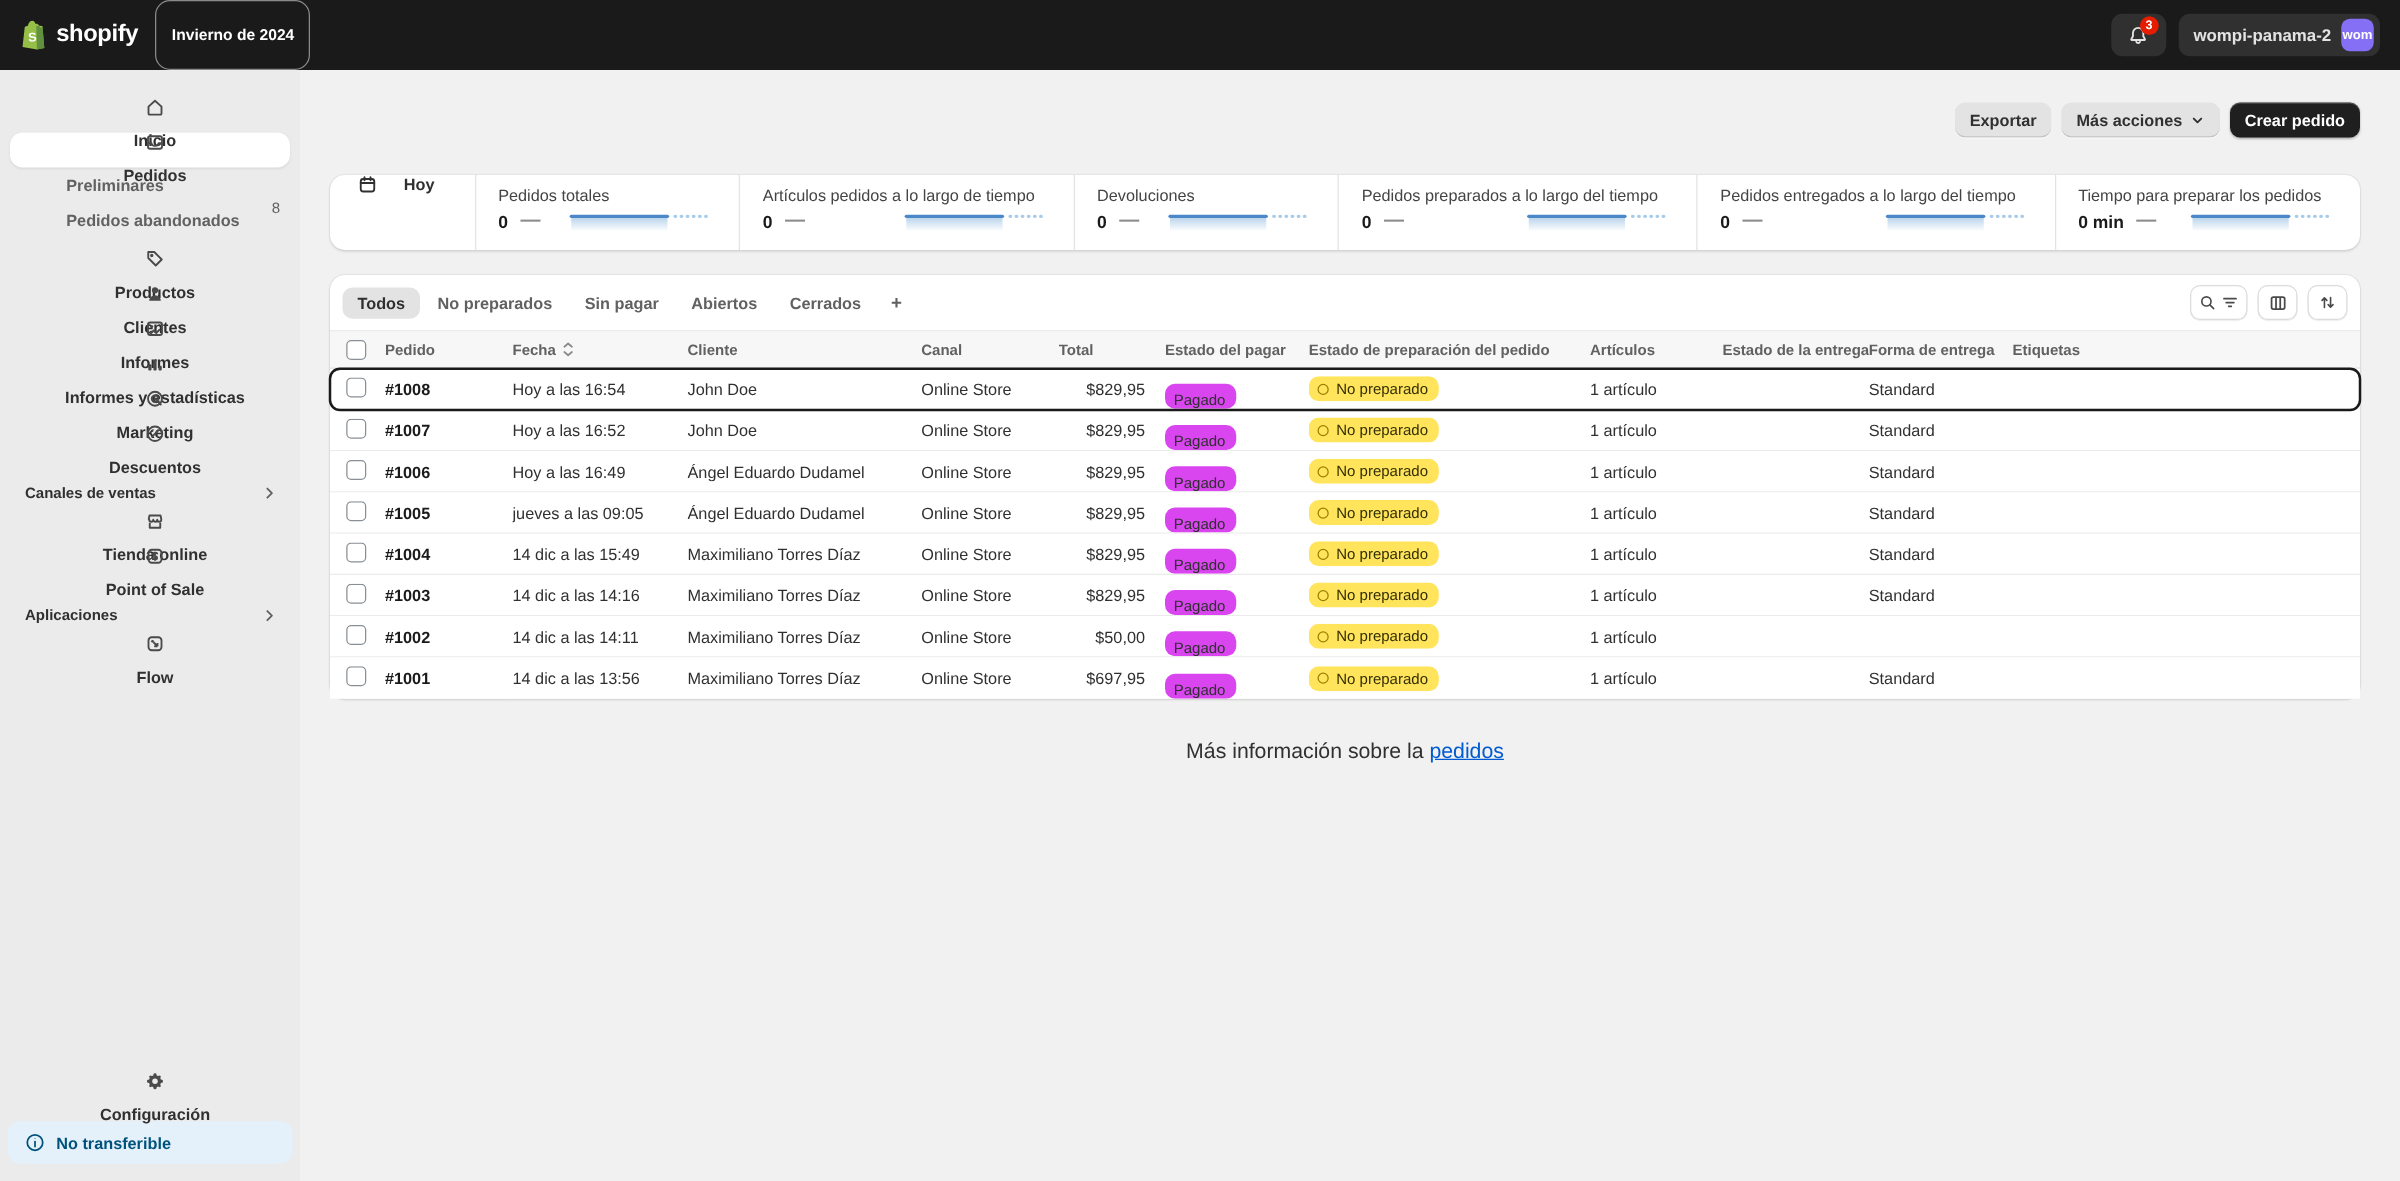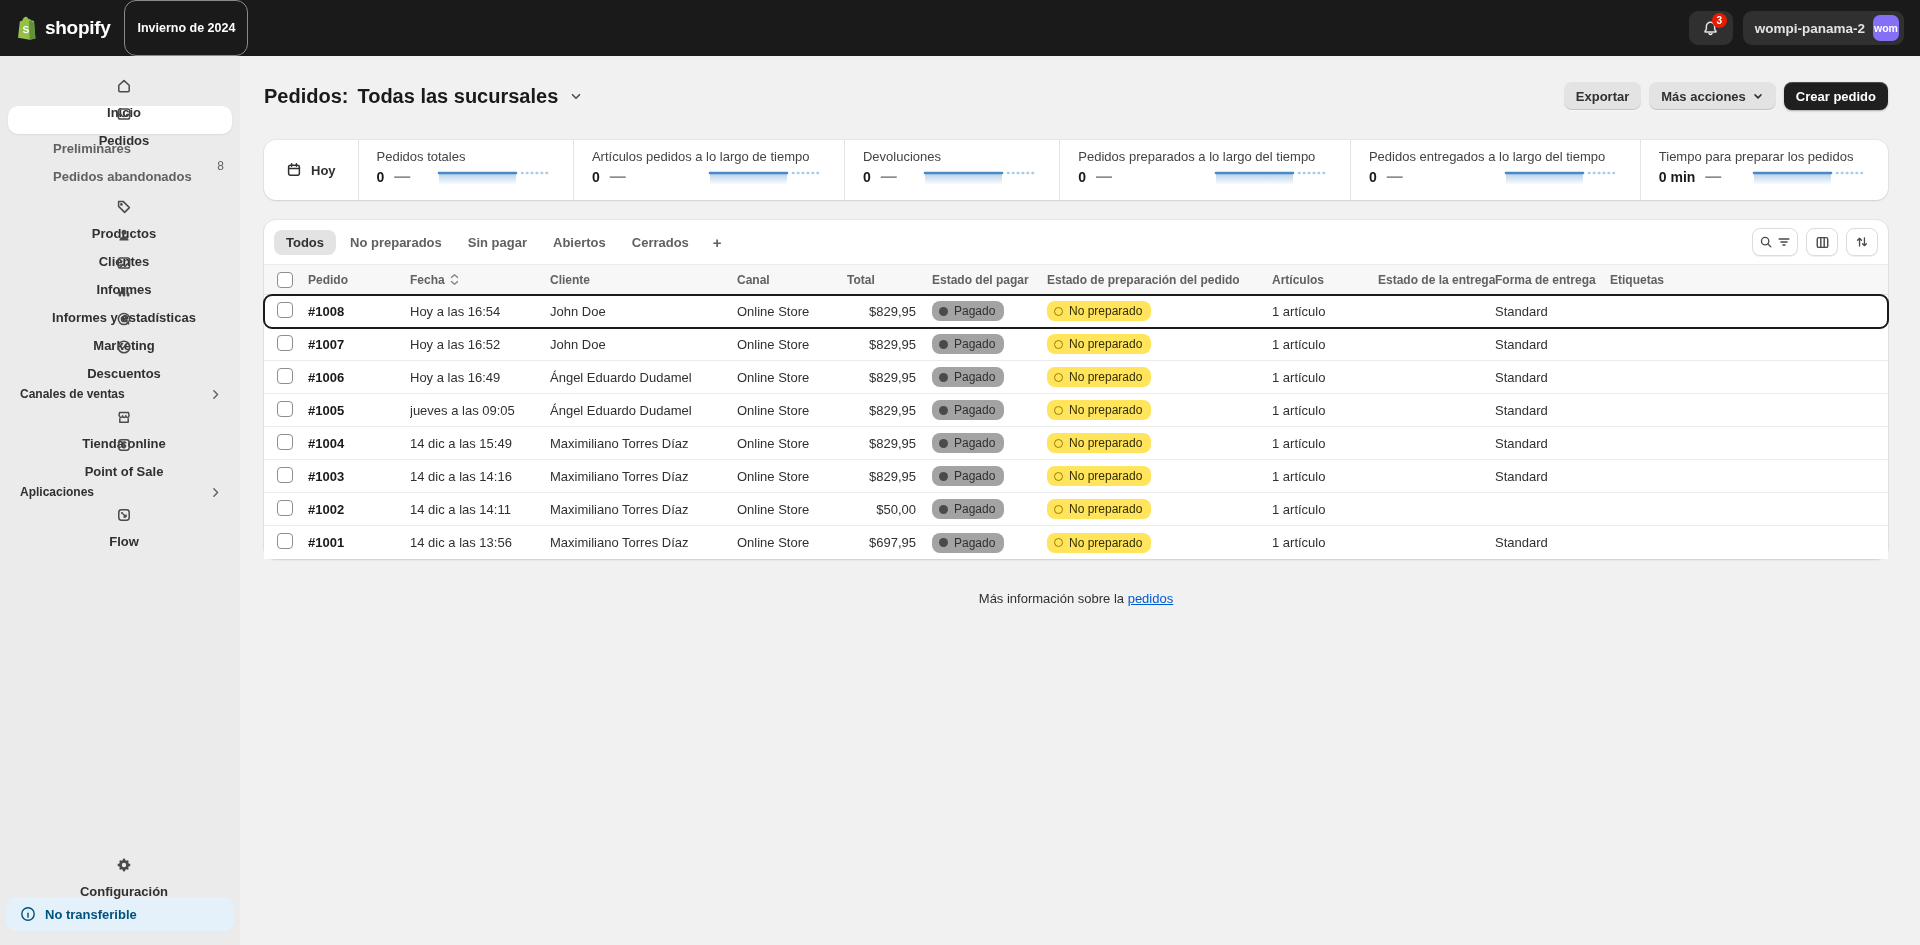--- a/index.html
+++ b/index.html
@@ -75,21 +75,21 @@
     display:flex; align-items:center; gap:6px; }
   .btn.secondary { background:#e3e3e3; color:#303030;
     box-shadow:inset 0 -1px 0 rgba(0,0,0,.14), 0 1px 0 rgba(255,255,255,.5); }
   .btn.primary { background:#1f1f1f; color:#fff;
     box-shadow:inset 0 1px 0 rgba(255,255,255,.2), 0 1px 2px rgba(0,0,0,.3); }
 
   
   .stats-card { margin-top:26px; background:#fff; border-radius:12px;
     box-shadow:0 1px 2px rgba(26,26,26,.1), 0 0 0 1px rgba(0,0,0,.04);
     height:60px; display:flex; align-items:stretch; overflow:hidden; }
-  .range-cell { display:flex; align-items:center; gap:9px; padding:0 22px 0 22px;
+  .range-cell { display:flex; gap:21px; padding:0 32px 0 22px;
     font-size:13px; font-weight:bold; color:#303030; cursor:pointer;
     border-right:1px solid #e3e3e3; flex-shrink:0; }
   .metric { flex:1 1 auto; padding:9px 18px 0; cursor:pointer; min-width:0; }
   .metric + .metric { border-left:1px solid #e3e3e3; }
   .metric .lbl { font-size:13px; color:#444; white-space:nowrap; }
   .metric .vrow { display:flex; align-items:center; gap:10px; margin-top:4px; }
   .metric .val { font-size:14px; font-weight:bold; color:#1a1a1a; white-space:nowrap; }
   .metric .dash { color:#8a8a8a; font-weight:bold; }
   .spark { margin-left:auto; flex-shrink:0; }
 
@@ -120,28 +120,28 @@
   .trow:last-child { border-bottom:none; }
   .trow.focused { outline:2px solid #1a1a1a; outline-offset:-1px; border-radius:8px; }
   .cell { padding-right:10px; white-space:nowrap; overflow:hidden; }
   .cell.cb { padding:0 0 0 13px; }
   .cell.right { text-align:right; padding-right:16px; }
   .order-id { font-weight:bold; color:#1a1a1a; }
   .checkbox { width:16px; height:16px; border:1.6px solid #898f94; border-radius:4px;
     background:#fff; display:inline-block; cursor:pointer; }
   .badge { display:inline-flex; align-items:center; gap:6px; height:20px;
     padding:0 9px 0 7px; border-radius:8px; font-size:12px; color:#303030; }
-  .badge.paid { background:#a3a3a3; }
+  .badge.paid { background:#d946ef;flex-direction:column; }
   .badge.paid .dot { width:9px; height:9px; border-radius:50%; background:#4a4a4a; }
   .badge.unfulfilled { background:#ffe45c; color:#332f04; }
   .badge.unfulfilled .ring { width:9px; height:9px; border-radius:50%;
     border:1.6px solid #997f00; background:transparent; }
   .sort-carets { color:#8a8a8a; }
 
-  .table-footer { text-align:center; margin-top:32px; font-size:13px; color:#303030; }
+  .table-footer { text-align:center; margin-top:32px; font-size:17px; color:#303030; }
   .table-footer a { color:#005bd3; cursor:pointer; text-decoration:underline; }
 </style>
 </head>
 <body>
 
 <svg width="0" height="0" style="position:absolute">
   <defs>
     <linearGradient id="sparkGrad" x1="0" y1="0" x2="0" y2="1">
       <stop offset="0" stop-color="#74a8d8" stop-opacity=".5"></stop>
       <stop offset="1" stop-color="#74a8d8" stop-opacity="0"></stop>
@@ -330,29 +330,20 @@
             <circle cx="8" cy="4.8" r=".4" fill="#00527c" stroke="none"></circle>
           </svg>
         </span>
         <span>No transferible</span>
       </div>
     </div>
   </nav>
 
   <main class="main">
     <div class="page-head">
-      <div class="page-title">
-        <span>Pedidos:</span>
-        <span>Todas las sucursales</span>
-        <span class="chev">
-          <svg width="14" height="14" viewBox="0 0 16 16" fill="none" stroke="currentColor" stroke-width="1.8" stroke-linecap="round" stroke-linejoin="round">
-              <path d="M4 6.5 8 10.5 12 6.5"></path>
-            </svg>
-        </span>
-      </div>
       <div class="head-actions">
         <button class="btn secondary">Exportar</button>
         <button class="btn secondary">
           <span>Más acciones</span>
           <svg width="12" height="12" viewBox="0 0 16 16" fill="none" stroke="currentColor" stroke-width="2" stroke-linecap="round" stroke-linejoin="round">
               <path d="M4 6.5 8 10.5 12 6.5"></path>
             </svg>
         </button>
         <button class="btn primary">Crear pedido</button>
       </div>

